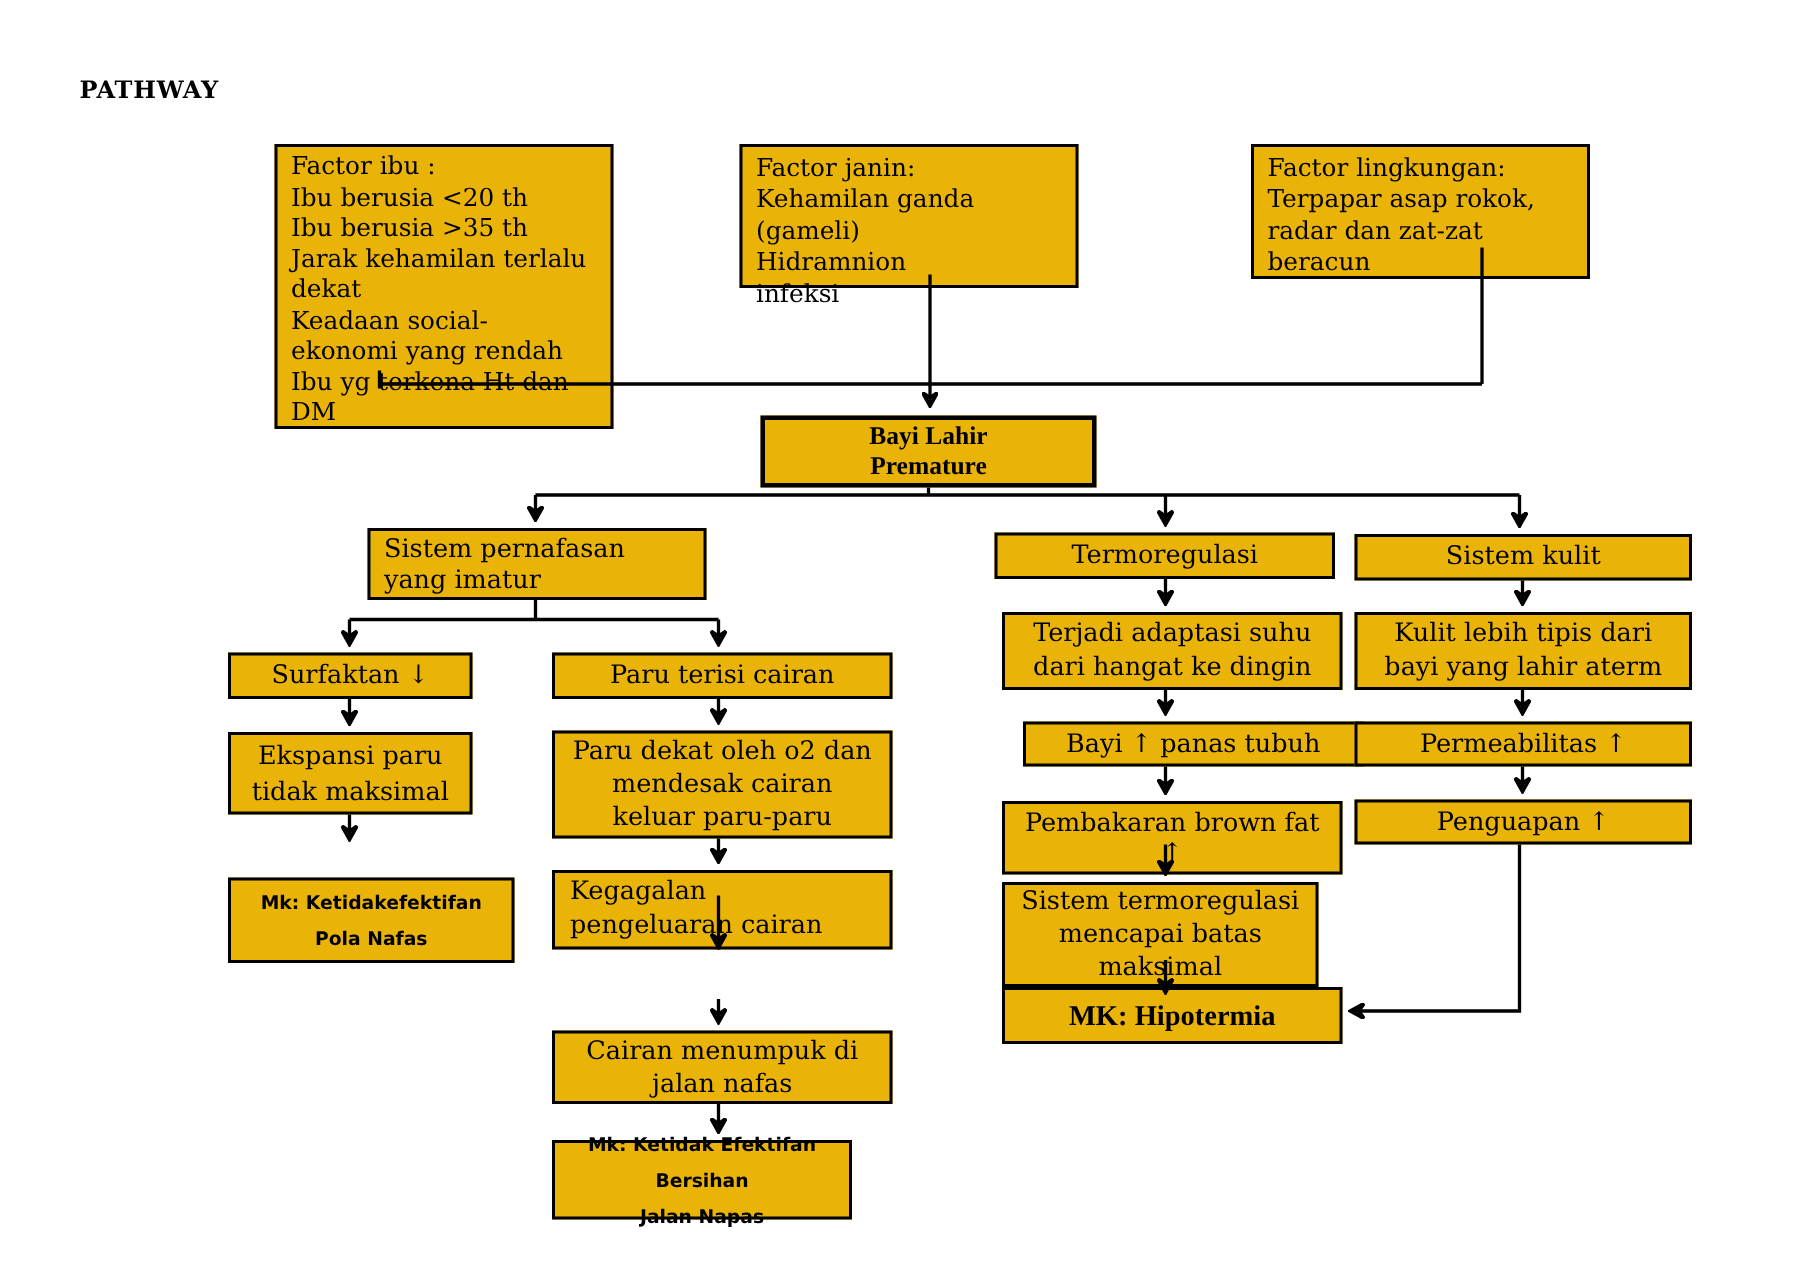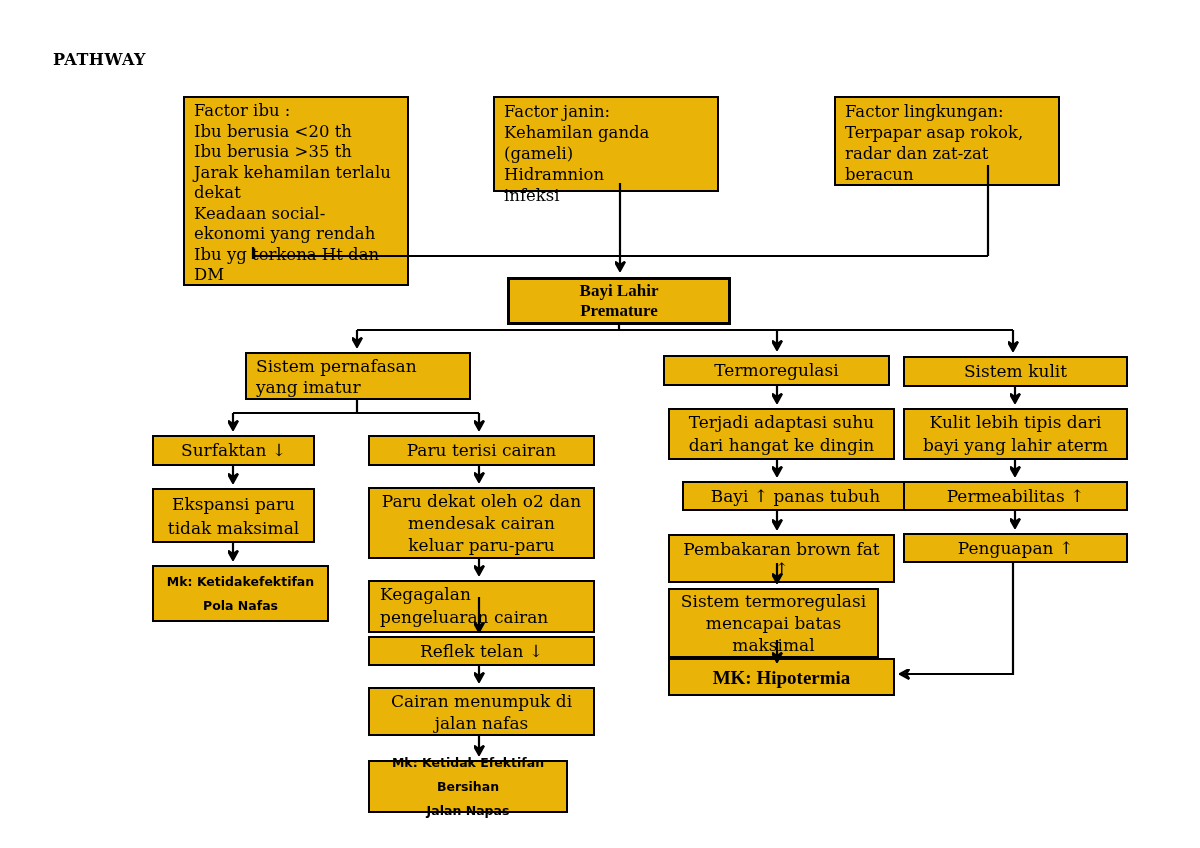--- a/index.html
+++ b/index.html
@@ -79,30 +79,29 @@
 beracun</div>
 
   <div class="box ctr thick b" style="left:507px; top:277px; width:224px; height:48px; line-height:20px; font-size:17px;">Bayi Lahir
 Premature</div>
 
   <div class="box tl" style="left:245px; top:352px; width:226px; height:48px; padding-top:2px; font-size:17px;">Sistem pernafasan
 yang imatur</div>
   <div class="box ctr" style="left:152px; top:435px; width:163px; height:31px; font-size:17px;">Surfaktan ↓</div>
   <div class="box ctr" style="left:152px; top:488px; width:163px; height:55px; line-height:24px; font-size:17px;">Ekspansi paru
 tidak maksimal</div>
-  <div class="box ctr sans" style="left:152px; top:565px; width:177px; height:57px;">Mk: Ketidakefektifan
+  <div class="box ctr sans" style="left:152px; top:585px; width:191px; height:57px;">Mk: Ketidakefektifan
 Pola Nafas</div>
 
   <div class="box ctr" style="left:368px; top:435px; width:227px; height:31px; font-size:17px;">Paru terisi cairan</div>
   <div class="box ctr" style="left:368px; top:487px; width:227px; height:72px; line-height:22px; font-size:17px;">Paru dekat oleh o2 dan
 mendesak cairan
 keluar paru-paru</div>
   <div class="box tl" style="left:368px; top:580px; width:227px; height:53px; line-height:23px; font-size:17px; padding:1px 10px;">Kegagalan
 pengeluaran cairan</div>
-  <div class="box ctr" style="left:368px; top:636px; width:227px; height:30px; font-size:17px;">Reflek telan ↓</div>
   <div class="box ctr" style="left:368px; top:687px; width:227px; height:49px; line-height:22px; font-size:17px;">Cairan menumpuk di
 jalan nafas</div>
   <div class="box ctr sans" style="left:368px; top:760px; width:200px; height:53px;">Mk: Ketidak Efektifan Bersihan
 Jalan Napas</div>
 
   <div class="box ctr" style="left:663px; top:355px; width:227px; height:31px; font-size:17px;">Termoregulasi</div>
   <div class="box ctr" style="left:668px; top:408px; width:227px; height:52px; line-height:23px; font-size:17px;">Terjadi adaptasi suhu
 dari hangat ke dingin</div>
   <div class="box ctr" style="left:668px; top:481px; width:227px; height:30px; font-size:17px;margin-left:14px;">Bayi ↑ panas tubuh</div>
   <div class="box ctr" style="left:668px; top:534px; width:227px; height:49px; line-height:20px; font-size:17px;">Pembakaran brown fat

